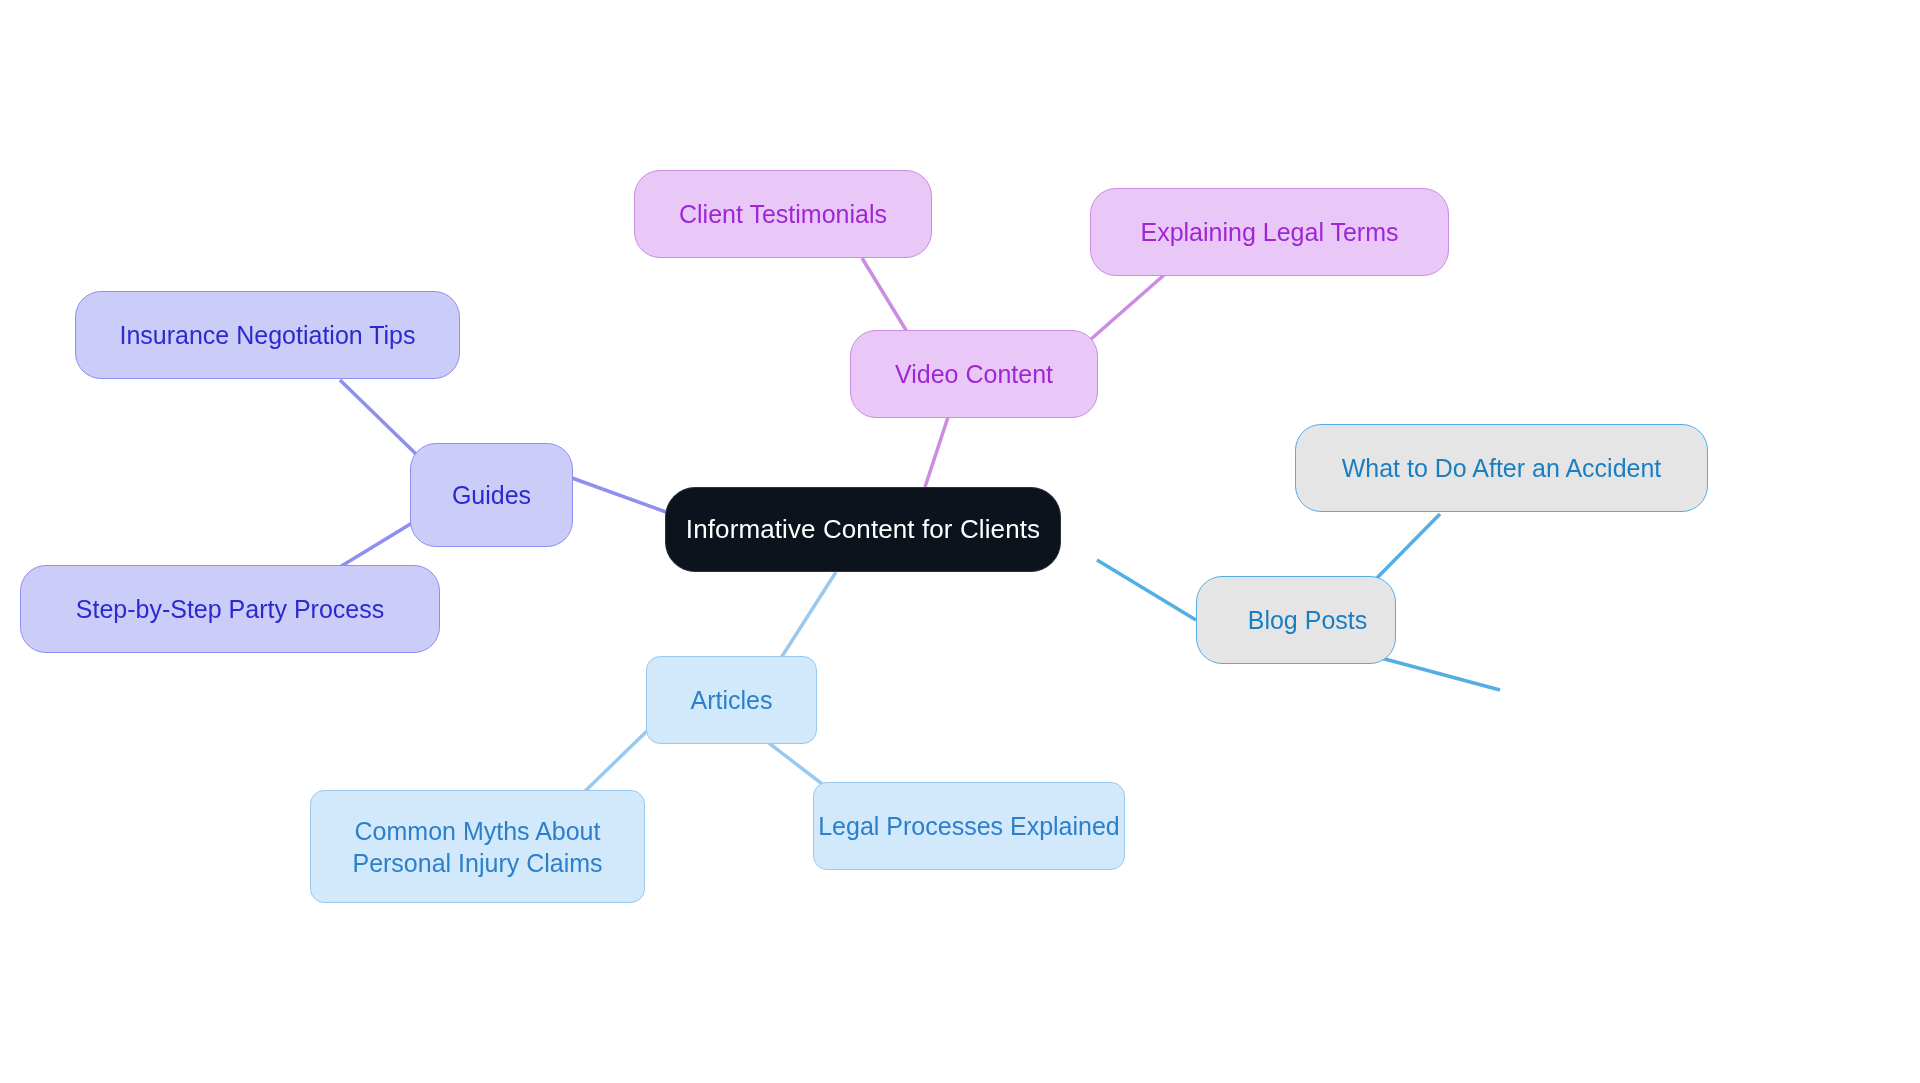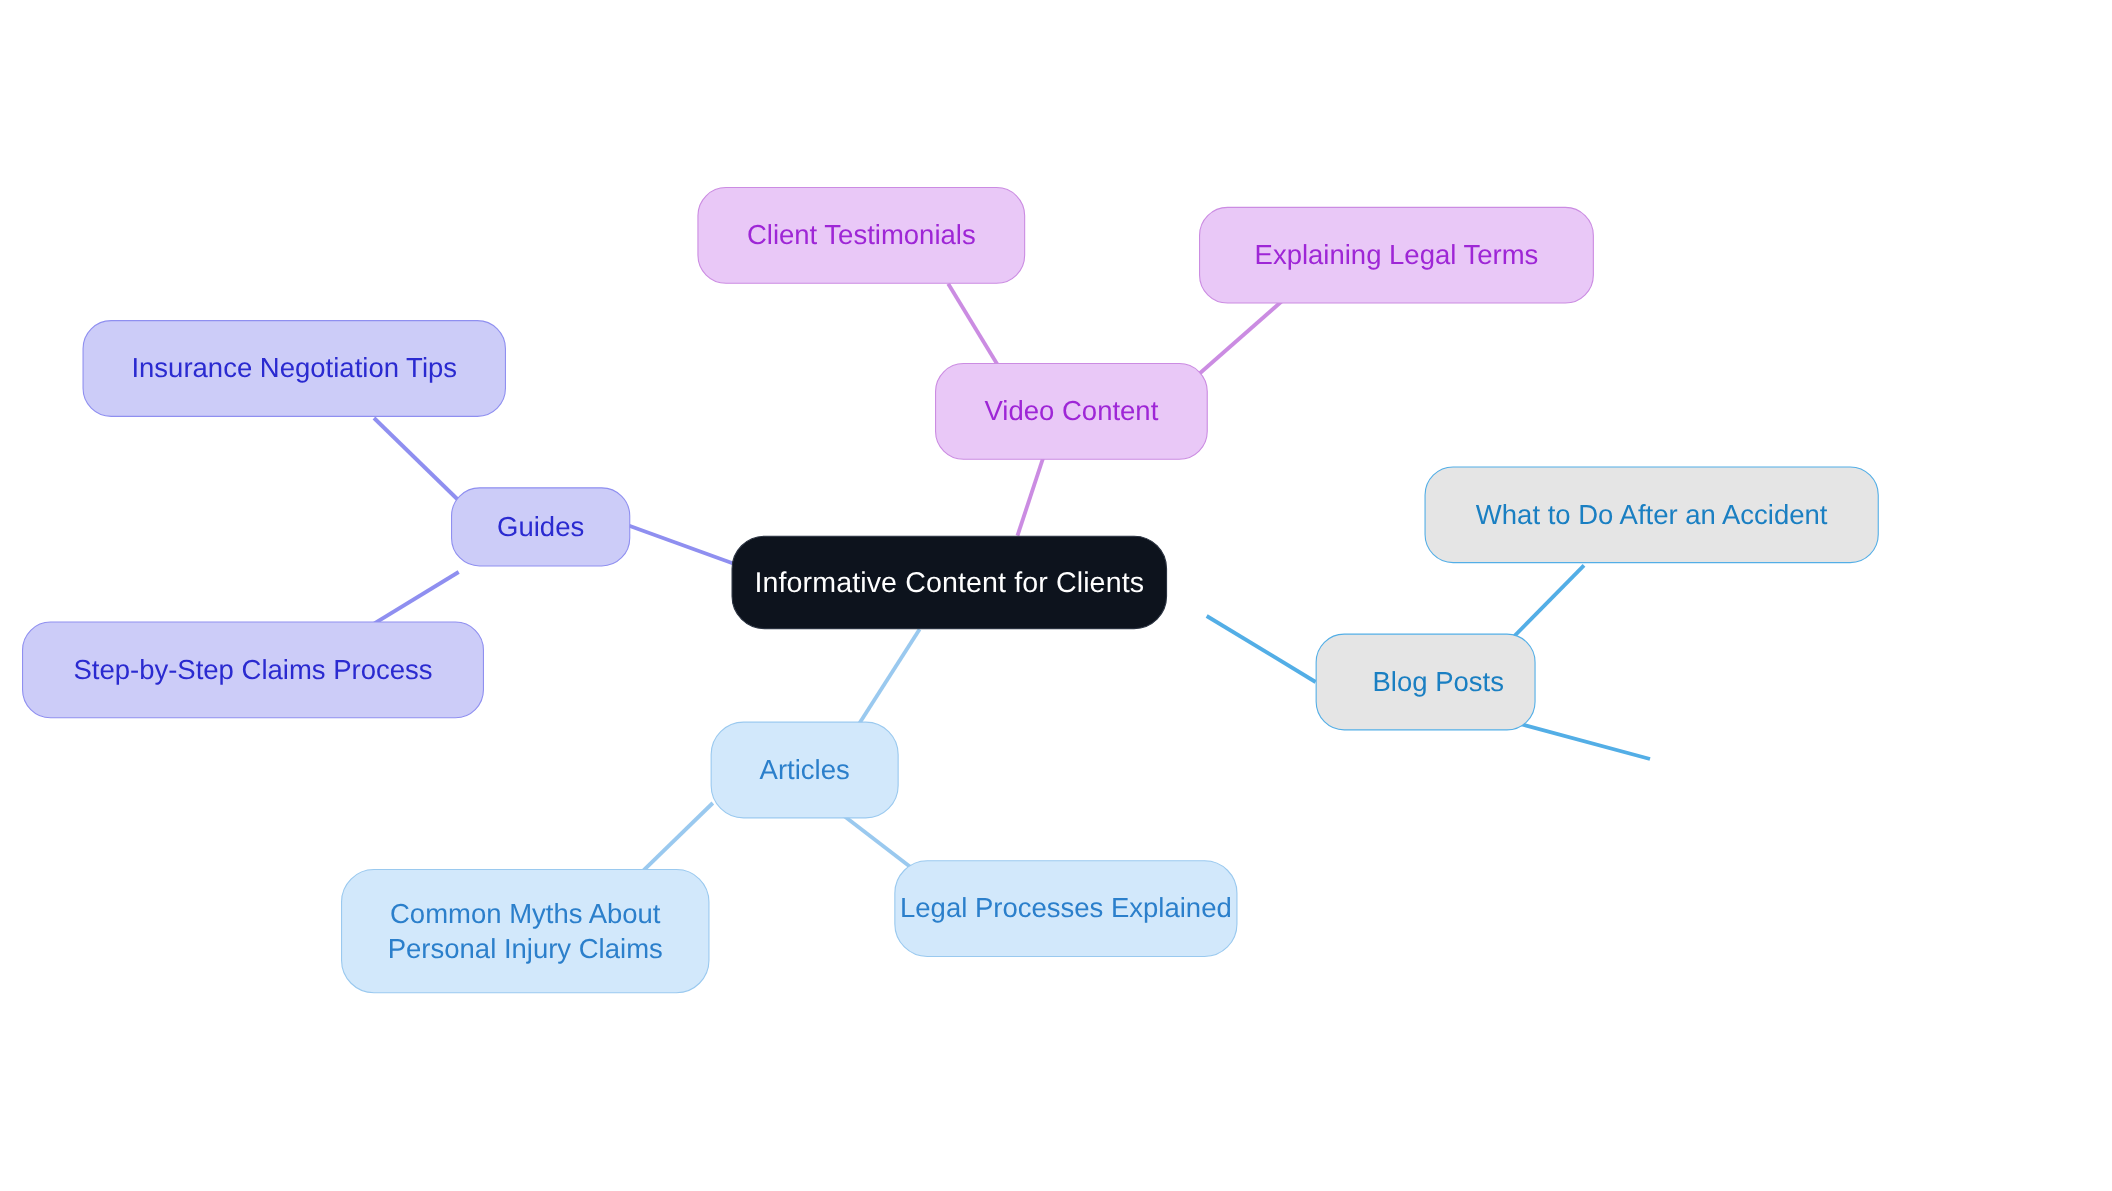--- a/index.html
+++ b/index.html
@@ -67,21 +67,21 @@
     border-color: #53aee6;
     color: #1a7fc2;
     border-radius: 26px;
     font-size: 25px;
   }
   
   .n-paleblue {
     background: #d2e8fb;
     border-color: #9ac9ef;
     color: #2b7fcb;
-    border-radius: 30px;
+    border-radius: 14px;
     font-size: 25px;
   }
 </style>
 </head>
 <body>
 
 <div id="canvas">
 
   <svg id="edges" viewBox="0 0 1920 1083" xmlns="http://www.w3.org/2000/svg">
 
@@ -105,25 +105,25 @@
 
     <line x1="836" y1="572" x2="772" y2="672" stroke="#9ac9ef" stroke-width="3.5"></line>
 
     <line x1="648" y1="730" x2="578" y2="798" stroke="#9ac9ef" stroke-width="3.5"></line>
 
     <line x1="752" y1="730" x2="830" y2="790" stroke="#9ac9ef" stroke-width="3.5"></line>
   </svg>
 
   <div class="node n-root" style="left:665px; top:487px; width:396px; height:85px;">Informative Content for Clients</div>
 
-  <div class="node n-purple" style="left:410px; top:443px; width:163px; height:72px;">Guides</div>
+  <div class="node n-purple" style="left:410px; top:443px; width:163px; height:104px;">Guides</div>
 
   <div class="node n-purple" style="left:75px; top:291px; width:385px; height:88px;">Insurance Negotiation Tips</div>
 
-  <div class="node n-purple" style="left:20px; top:565px; width:420px; height:88px;">Step-by-Step Claims Process</div>
+  <div class="node n-purple" style="left:20px; top:565px; width:420px; height:88px;">Step-by-Step Party Process</div>
 
   <div class="node n-magenta" style="left:850px; top:330px; width:248px; height:88px;">Video Content</div>
 
   <div class="node n-magenta" style="left:634px; top:170px; width:298px; height:88px;">Client Testimonials</div>
 
   <div class="node n-magenta" style="left:1090px; top:188px; width:359px; height:88px;">Explaining Legal Terms</div>
 
   <div class="node n-blue" style="left:1196px; top:576px; width:200px; height:88px;padding-left:23px;">Blog Posts</div>
 
   <div class="node n-blue" style="left:1295px; top:424px; width:413px; height:88px;">What to Do After an Accident</div>

